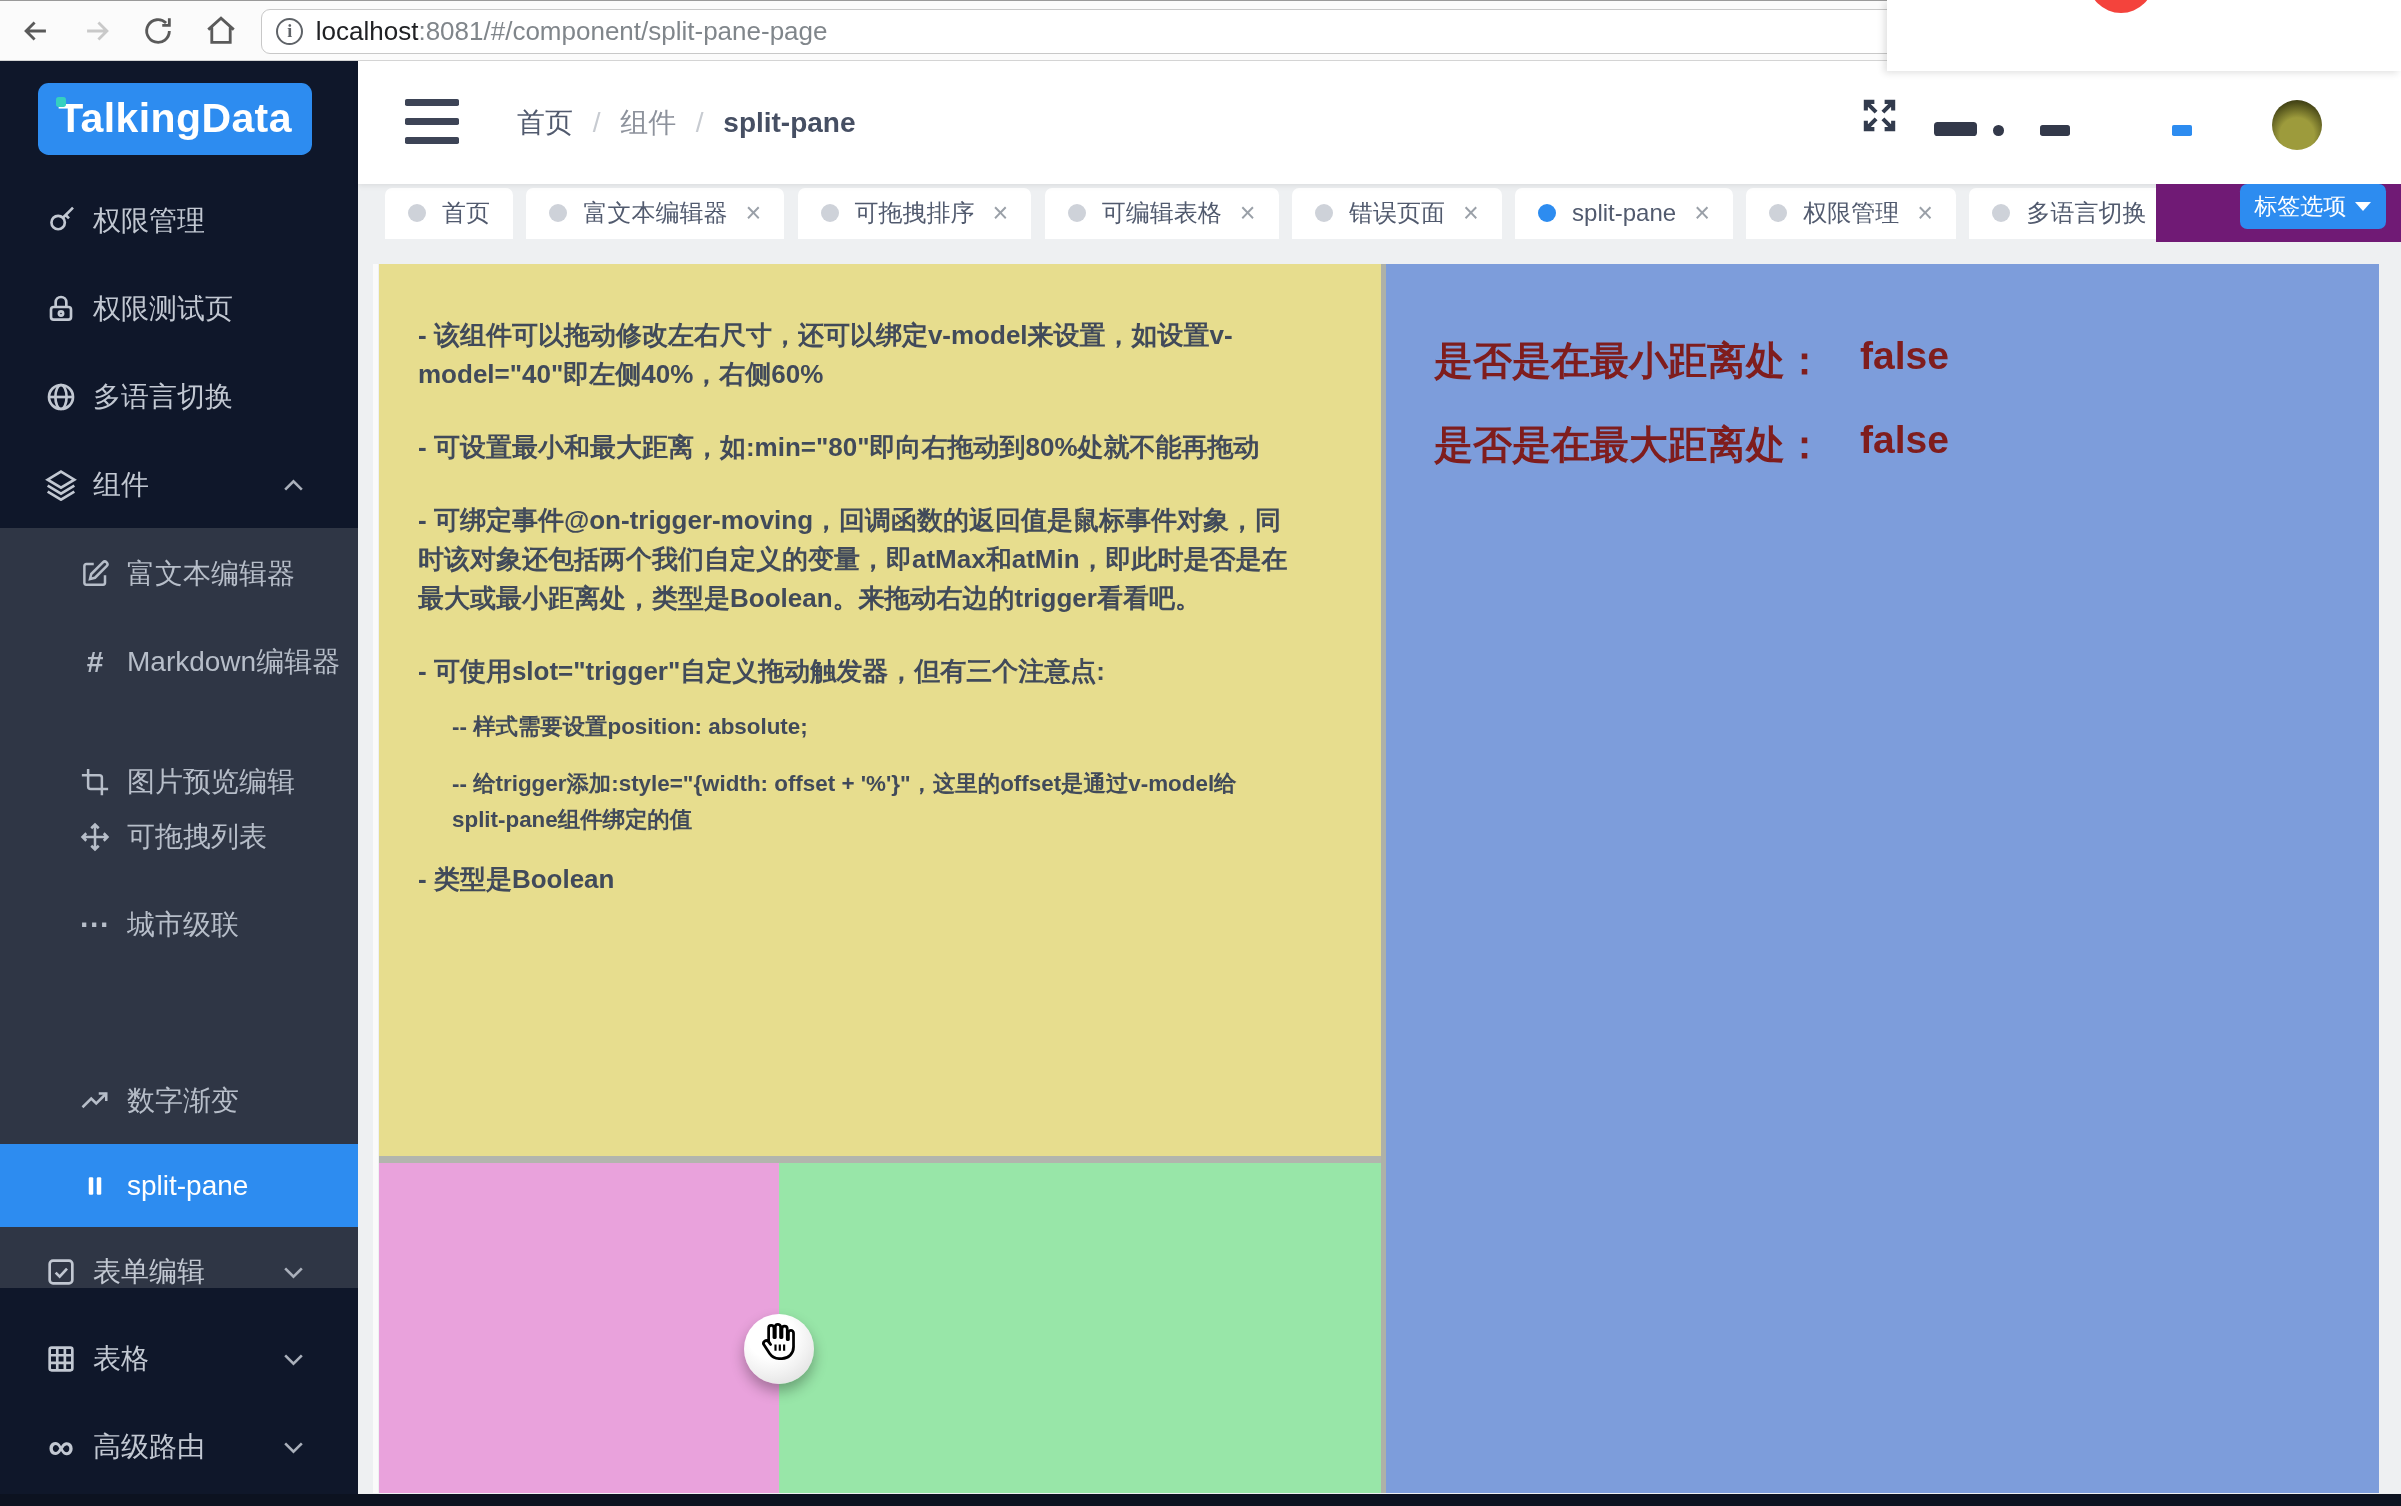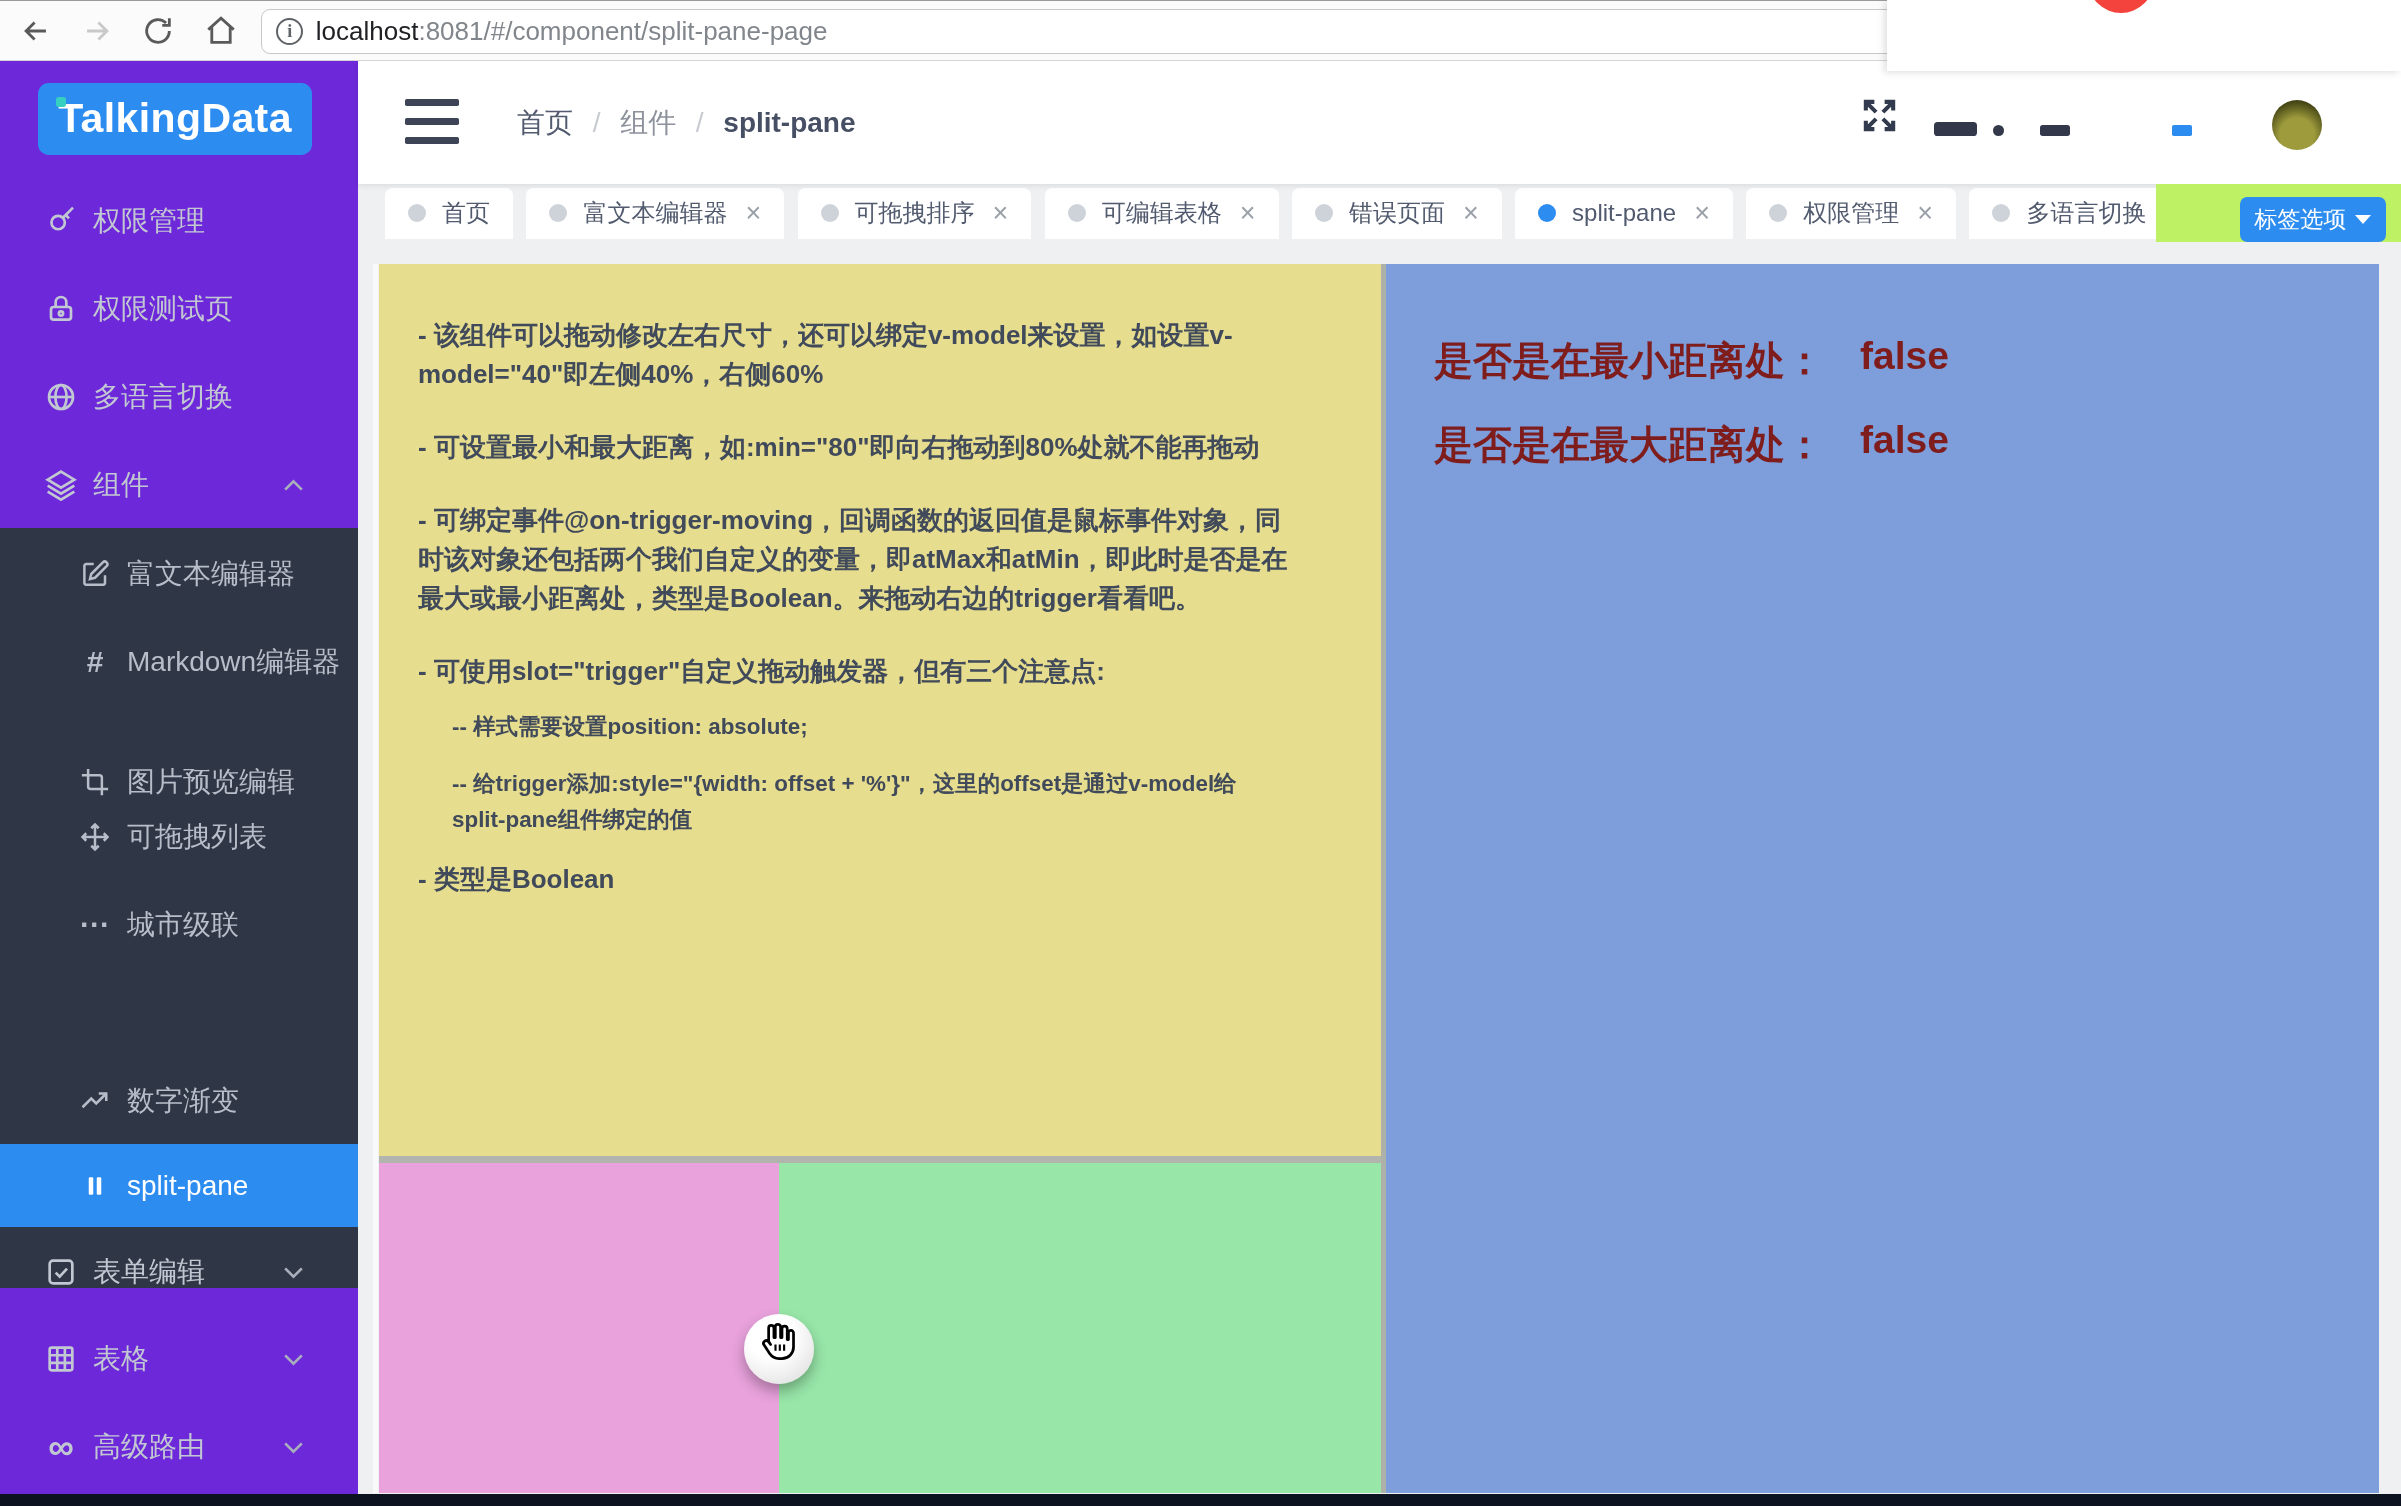--- a/index.html
+++ b/index.html
@@ -24,21 +24,21 @@
   .controls-caret { margin-left:39px; width:0; height:0; border-left:11.6px solid transparent; border-right:11.6px solid transparent; border-top:14.3px solid #8f8f8f; }
   .controls-label { margin-left:23px; color:#fff; font-size:28px; }
 
   
   .fullscreen-icon { position:absolute; left:1859px; top:95px; width:41px; height:41px; color:#323b4d; z-index:7; }
   .fullscreen-icon svg { width:41px; height:41px; }
   .peek { position:absolute; z-index:7; }
   .avatar { position:absolute; left:2272px; top:100px; width:50px; height:50px; border-radius:50%; background:radial-gradient(circle at 50% 70%, #9d9b3c 0 40%, #4a4a18 75%, #23230c); z-index:7; }
 
   
-  .sidebar { position:absolute; left:0; top:61px; width:358px; height:1433px; background:#6d28d9; z-index:3;text-align:center; }
+  .sidebar { position:absolute; left:0; top:61px; width:358px; height:1433px; background:#0f172a; z-index:3;text-align:center; }
   .logo { position:absolute; left:38px; top:21.5px; width:274px; height:72px; background:#2d8cf0; border-radius:10.7px; display:flex; align-items:center; justify-content:center; }
   .logo-text { color:#fff; font-size:41px; font-weight:700; letter-spacing:0.4px; position:relative; }
   .logo-dot { position:absolute; left:-1.8px; top:1.8px; width:9.8px; height:9.8px; background:#35d0c0; border-radius:2.7px; }
   .side-item { position:absolute; left:0; width:358px; height:88px; display:flex; align-items:center; color:#c2c8d2; font-size:28px; cursor:pointer; }
   .side-item .s-icon { position:absolute; left:43px; width:36px; height:36px; display:flex; align-items:center; justify-content:center; }
   .side-item .s-icon svg { width:32px; height:32px; }
   .side-item .s-label { position:absolute; left:93px; white-space:nowrap; }
   .submenu-bg { position:absolute; left:0; top:467px; width:358px; height:760px; background:#2f3645; }
   .sub-item { position:absolute; left:0; width:358px; height:88px; display:flex; align-items:center; color:#b7bec9; font-size:28px; cursor:pointer; }
   .sub-item .s-icon { position:absolute; left:77px; width:36px; height:36px; display:flex; align-items:center; justify-content:center; }
@@ -58,21 +58,21 @@
   .bc-mid { color:#8d929c; }
   .bc-cur { color:#464f63; font-weight:700; }
 
   
   .tab-bar { position:absolute; left:358px; top:184px; width:2043px; height:58px; background:#eef0f2; display:flex; align-items:flex-start; padding-left:27px; z-index:4; overflow:hidden; }
   .tab { height:51px; margin-top:3.6px; margin-right:13.4px; background:#fff; border-radius:7.2px 7.2px 0 0; display:flex; align-items:center; padding:0 23px; font-size:24px; color:#515a6e; white-space:nowrap; cursor:pointer; flex:none; }
   .tab-dot { width:18px; height:18px; border-radius:50%; background:#ced2d9; margin-right:16px; }
   .tab.active .tab-dot { background:#2d8cf0; }
   .tab-close { margin-left:18px; color:#9aa0a8; font-size:27px; line-height:1; cursor:pointer; }
   .tab.stub { width:70px; }
-  .tag-block { position:absolute; right:0; top:184px; width:245px; height:58px; background:#bef264; z-index:5; display:flex; align-items:flex-end; }
+  .tag-block { position:absolute; right:0; top:184px; width:245px; height:58px; background:#701a75; z-index:5; display:flex; align-items:flex-start; }
   .tag-btn { margin-left:84px; height:45px; background:#2d8cf0; border:none; border-radius:7.2px; color:#fff; font-size:23px; padding:0 14.3px; display:flex; align-items:center; cursor:pointer; font-family:"Liberation Sans",sans-serif; }
   .tag-btn .caret { margin-left:9px; width:0; height:0; border-left:8px solid transparent; border-right:8px solid transparent; border-top:9.8px solid #fff; }
 
   
   .left-sliver { position:absolute; left:373px; top:264px; width:5.4px; height:1229px; background:#fafafa; }
   .pane-yellow { position:absolute; left:379px; top:264px; width:1002px; height:892px; background:#e7dd8e; padding:52px 93px 0 39px; }
   .pane-yellow .desc { color:#414a5a; font-size:26px; font-weight:700; line-height:1.5; margin-bottom:34px; }
   .sub-points { margin:0 0 9px 34px; }
   .sub-points .sp { color:#414a5a; font-size:22.4px; font-weight:700; line-height:1.6; margin-bottom:21.5px; }
   .h-trigger { position:absolute; left:379px; top:1156px; width:1002px; height:7.2px; background:#b2b5ad; cursor:row-resize; }

